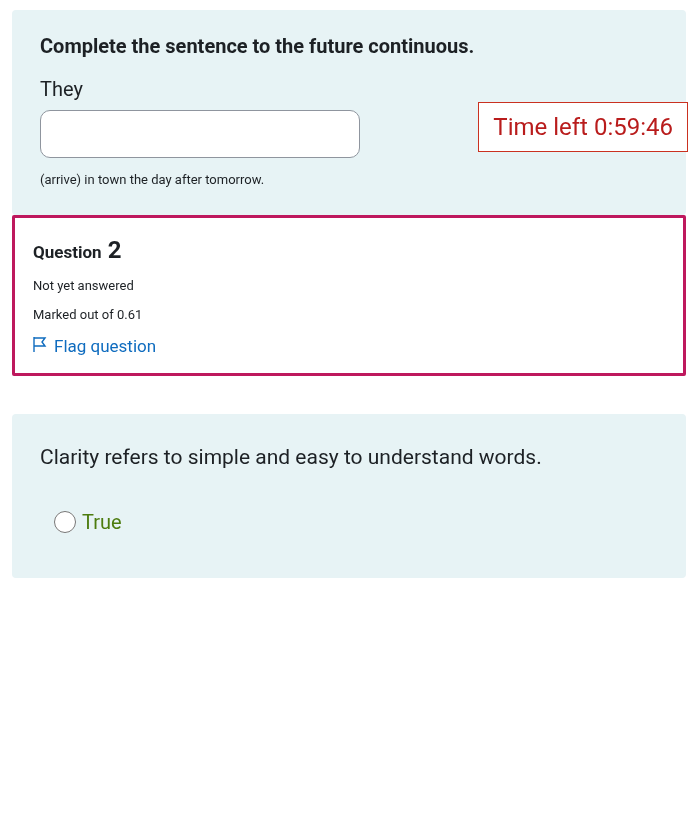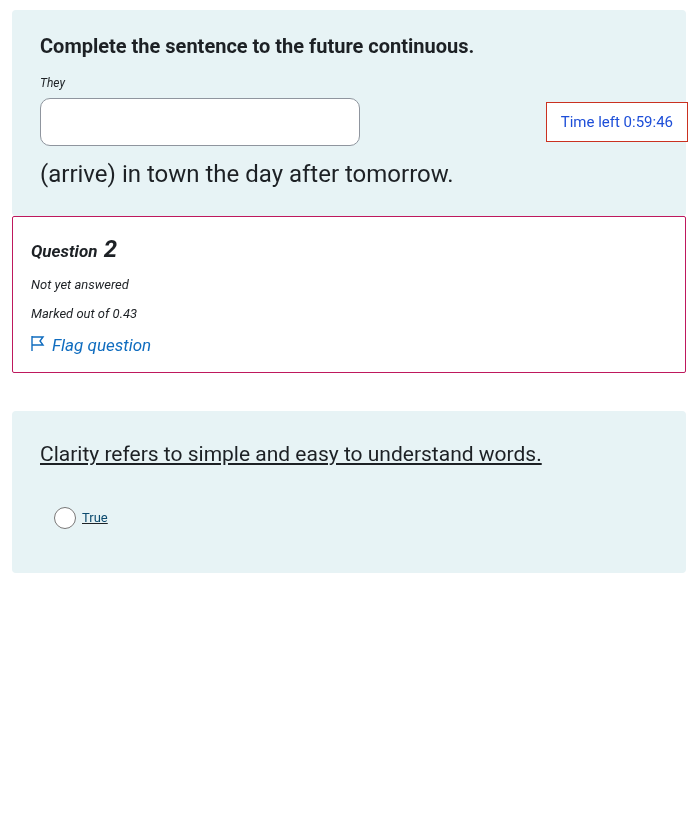--- a/index.html
+++ b/index.html
@@ -20,58 +20,56 @@
       padding: 24px 28px 28px 28px;
       position: relative;
     }
     .q-title {
       font-weight: 700;
       font-size: 20px;
       margin-bottom: 16px;
       color: #1d2125;
     }
     .q-text {
-      font-size: 12px;
+      font-size: 20px;
       color: #1d2125;
       line-height: 1.5;
-      font-style: italic;
     }
     .answer-input {
       display: block;
       width: 320px;
       height: 48px;
       border: 1px solid #8f959e;
       border-radius: 10px;
       background: #fff;
       font-size: 18px;
       padding: 0 12px;
       margin-top: 6px;
       margin-bottom: 14px;
     }
     .sentence-tail {
-      font-size: 24px;
+      font-size: 13px;
       color: #1d2125;
     }
     .timer-box {
       position: absolute;
       top: 92px;
       right: -2px;
       background: #fff;
       border: 1px solid #ca3120;
       padding: 10px 14px;
-      font-size: 15px;
-      color: #1d4ed8;
+      font-size: 24px;
+      color: #b91c1c;
     }
     .info-panel {
-      border: 1px solid #be185d;
+      border: 3px solid #be185d;
       border-radius: 2px;
       padding: 18px 18px 16px 18px;
       margin-bottom: 38px;
       background: #fff;
-      font-style: italic;
     }
     .info-title {
       font-size: 17px;
       color: #1d2125;
       margin-bottom: 14px;
     }
     .info-title .qnum {
       font-size: 24px;
       font-weight: 700;
       margin-left: 2px;
@@ -88,21 +86,20 @@
       color: #0f6cbf;
       font-size: 17px;
       text-decoration: none;
       cursor: pointer;
     }
     .flag-icon {
       display: inline-block;
     }
     .question-panel.second {
       padding: 28px 28px 30px 28px;
-      text-decoration: underline;
     }
     .q2-text {
       font-size: 21px;
       color: #1d2125;
       line-height: 1.5;
       margin-bottom: 36px;
     }
     .select-one {
       font-size: 21px;
       color: #1d2125;
@@ -116,22 +113,22 @@
       margin-bottom: 14px;
       cursor: pointer;
     }
     .option-row input[type="radio"] {
       width: 22px;
       height: 22px;
       cursor: pointer;
       accent-color: #0f6cbf;
     }
     .option-label {
-      font-size: 13px;
-      color: #0c4a6e;
+      font-size: 20px;
+      color: #4d7c0f;
     }
     .qword {
       font-weight: 700;
     }
   </style>
 </head>
 <body>
 
 <div class="question-panel">
   <div class="q-title">Complete the sentence to the future continuous.</div>
@@ -143,21 +140,21 @@
     <span>Time left 0:59:46</span>
   </div>
 </div>
 
 <div class="info-panel">
   <div class="info-title">
     <span class="qword">Question</span>
     <span class="qnum">2</span>
   </div>
   <div class="info-line">Not yet answered</div>
-  <div class="info-line">Marked out of 0.43</div>
+  <div class="info-line">Marked out of 0.61</div>
   <a class="flag-link">
     <span class="flag-icon">
       <svg width="15" height="17" viewBox="0 0 15 17" fill="none" stroke="#0f6cbf" stroke-width="1.4">
         <path d="M1 1 L1 16"></path>
         <path d="M1 2 L12 2 L9 6 L12 10 L1 10"></path>
       </svg>
     </span>
     <span>Flag question</span>
   </a>
 </div>

